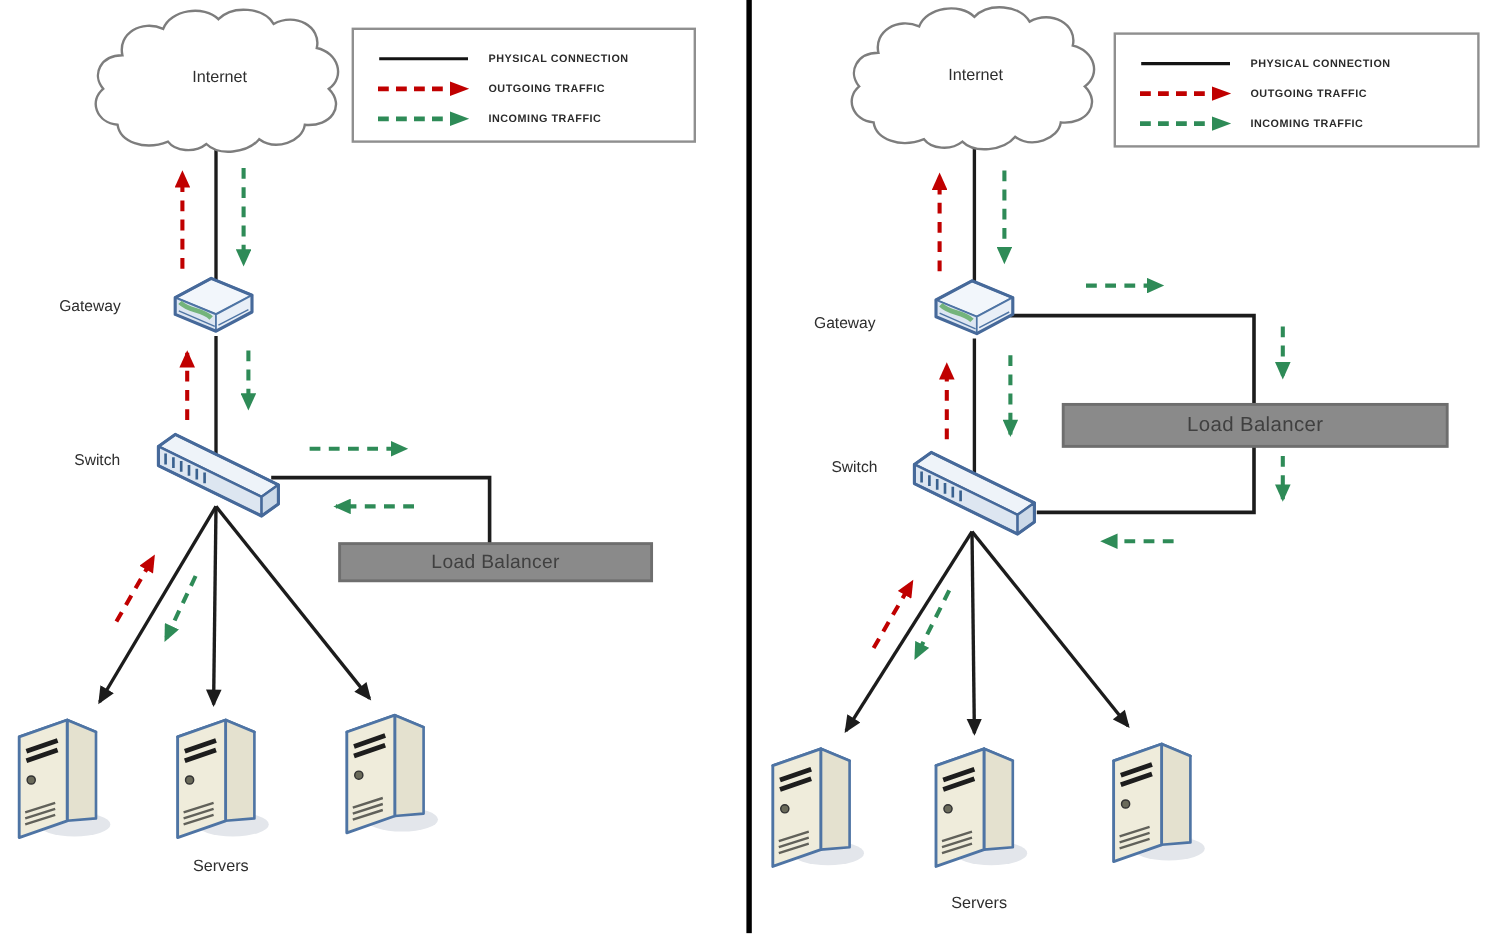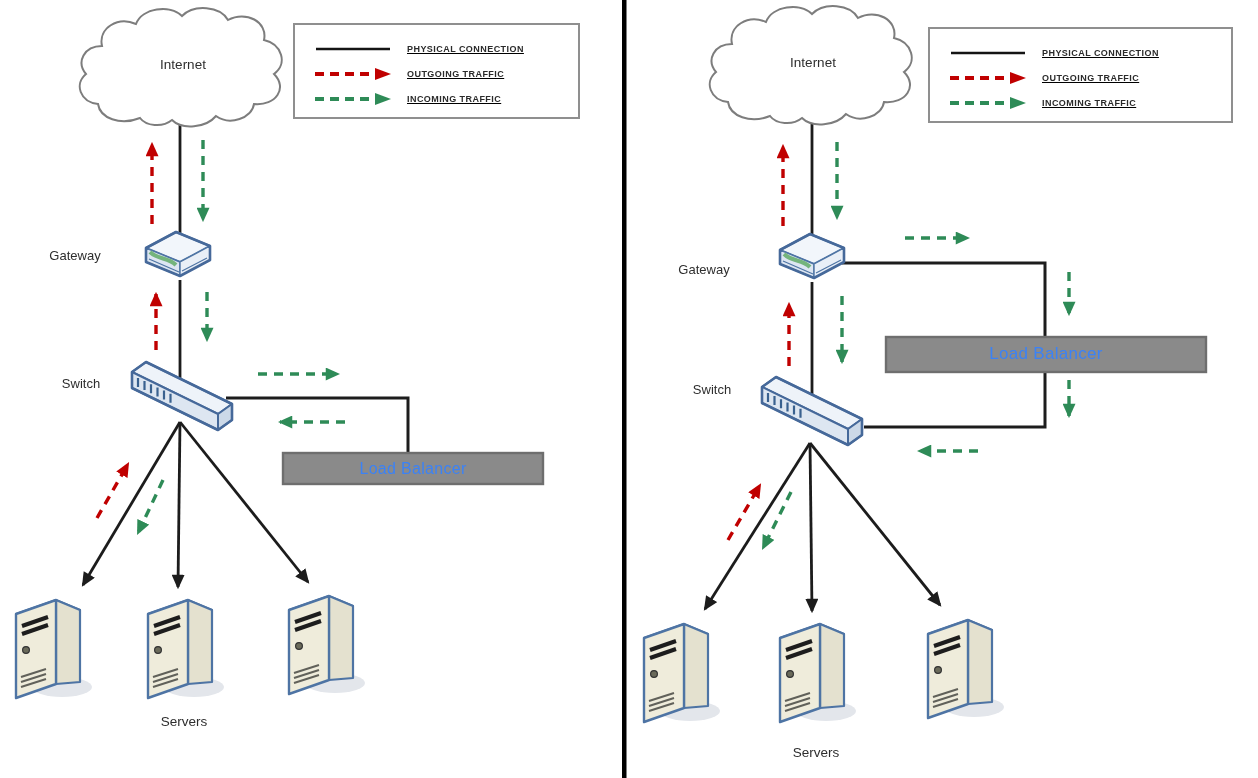--- a/index.html
+++ b/index.html
@@ -11,26 +11,26 @@
   html,body{margin:0;padding:0;background:#fff;}
   .stage{
     position:relative;width:1258px;height:778px;background:#ffffff;
     font-family:"Liberation Sans", sans-serif;overflow:hidden;
   }
   .stage svg.art{position:absolute;left:0;top:0;}
   .lbl{
     position:absolute;transform:translate(-50%,-50%);
     white-space:nowrap;color:#2e2e2e;font-weight:400;font-size:13px;
   }
-  .lbl.lb-label{color:#3b82f6;font-size:16px;letter-spacing:.3px;}
+  .lbl.lb-label{color:#404040;font-size:16px;letter-spacing:.3px;}
   .legend{
     position:absolute;background:#fff;border:2px solid #8f8f8f;
     box-sizing:border-box;padding:11px 0 0 18px;
   }
-  .legend-row{display:flex;align-items:center;gap:14px;height:25px;text-decoration:underline;}
+  .legend-row{display:flex;align-items:center;gap:14px;height:25px;}
   .legend-row svg{flex:0 0 auto;display:block;}
   .legend-row span{
     font-size:9px;font-weight:700;letter-spacing:.45px;color:#2b2b2b;
   }
 </style>
 </head>
 <body>
 
 <div class="stage">
 

